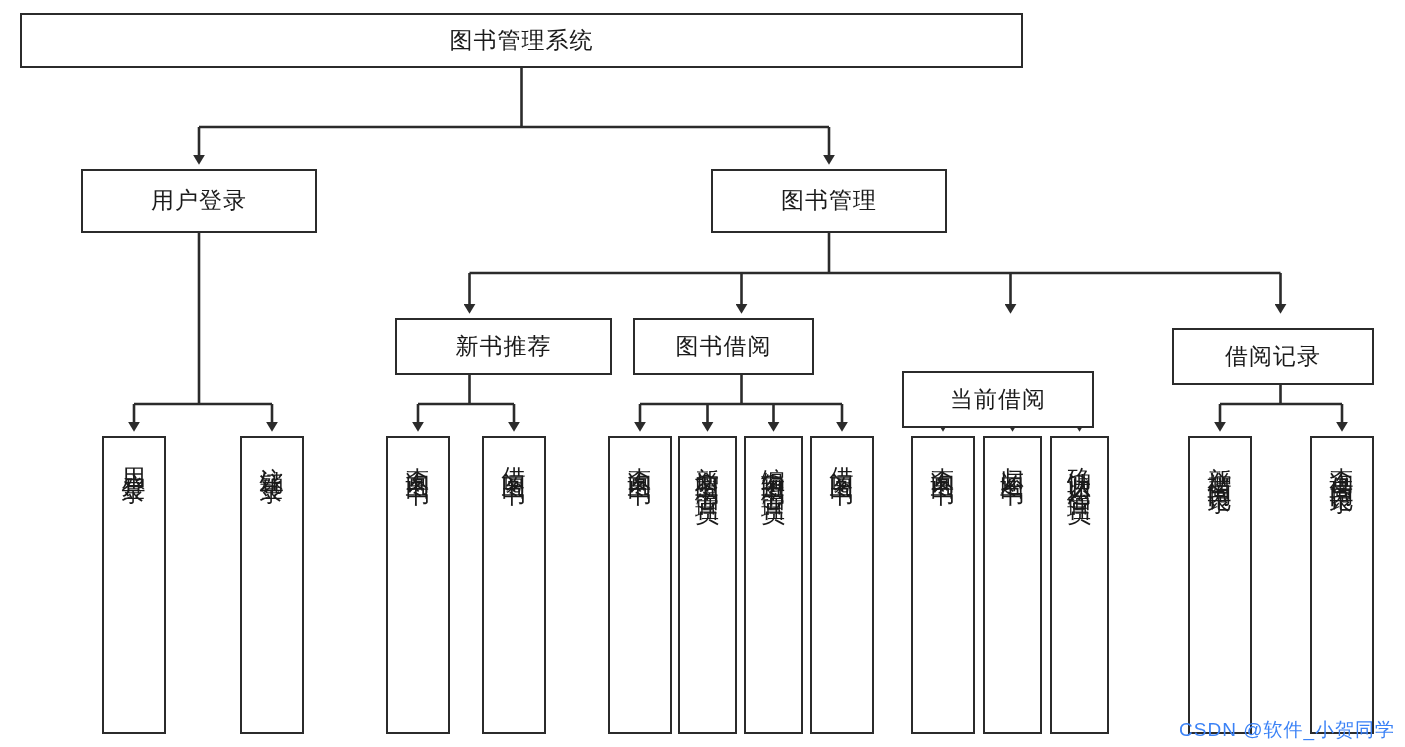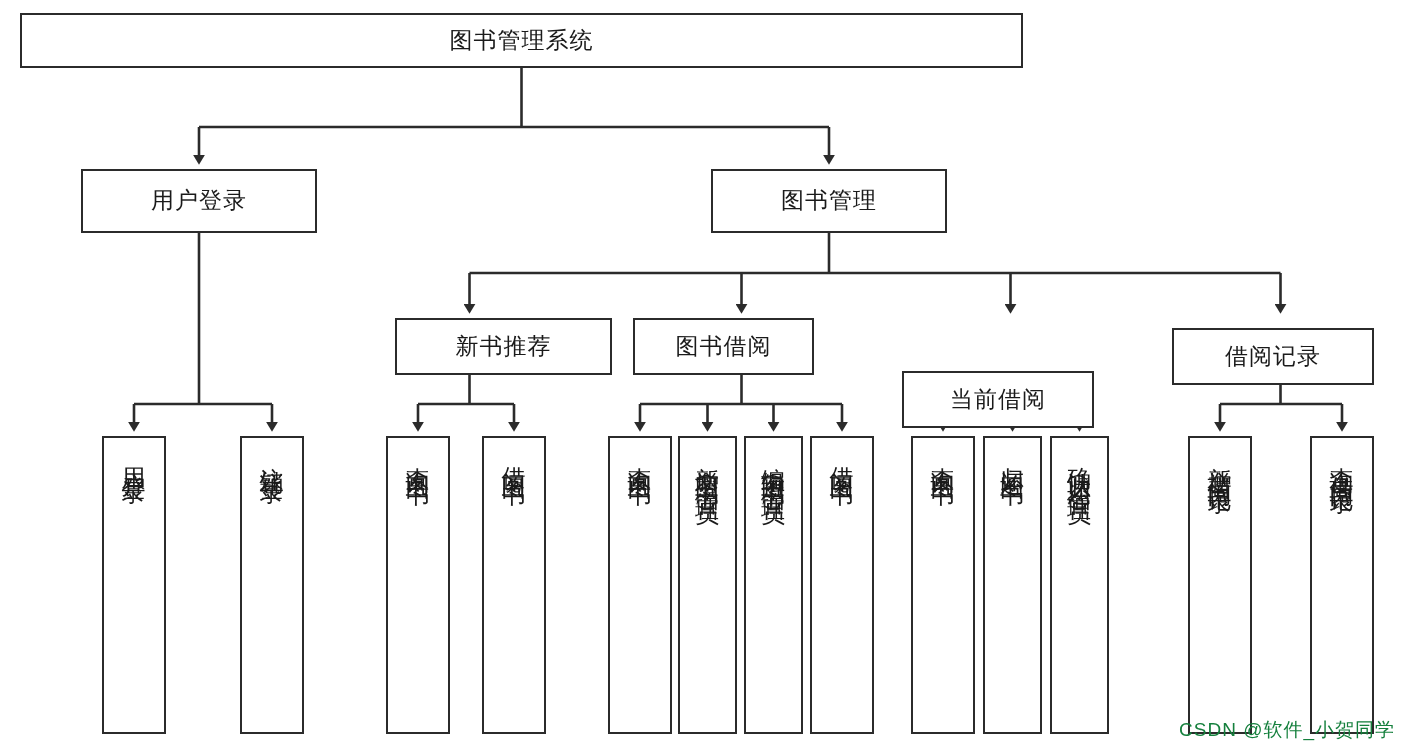--- a/index.html
+++ b/index.html
@@ -47,21 +47,21 @@
     white-space:normal;
     max-height:285px;
   }
   .node.vert.tall .label{max-height:288px;}
 
   .watermark{
     position:absolute;
     right:10px;
     bottom:4px;
     font-size:19px;
-    color:#15803d;
+    color:#3b82f6;
     letter-spacing:1px;
     white-space:nowrap;
     pointer-events:none;
   }
 </style>
 </head>
 <body>
 
 <div id="stage">
   <svg class="edges" viewBox="0 0 1405 747">

